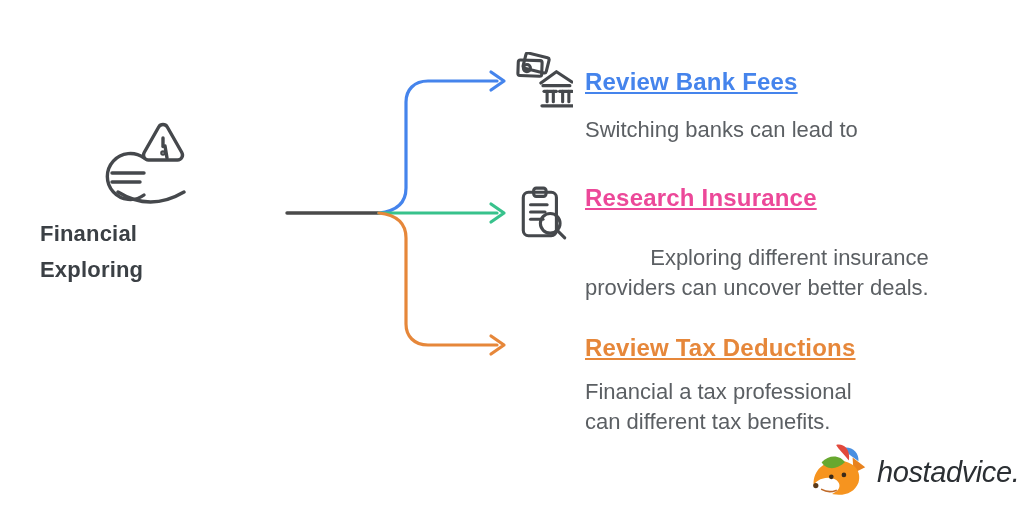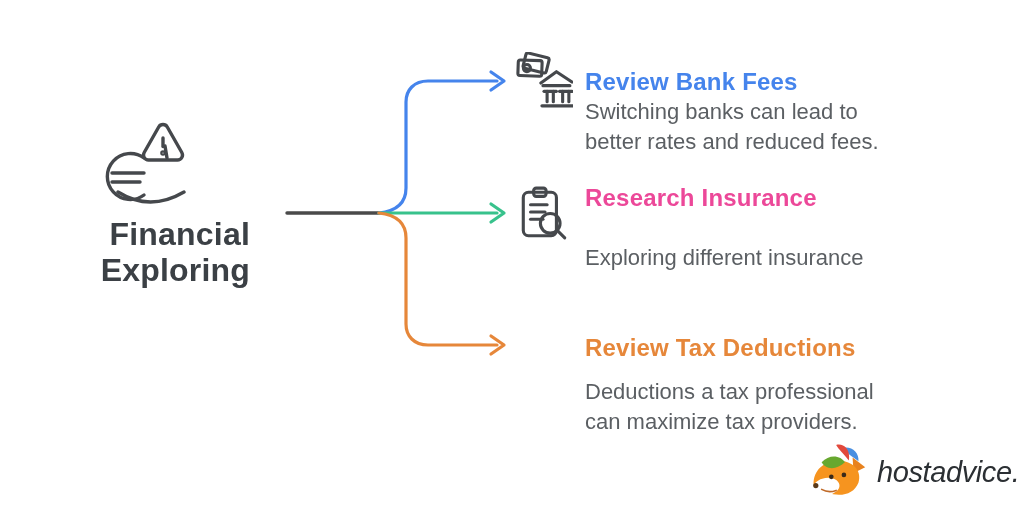--- a/index.html
+++ b/index.html
@@ -4,44 +4,44 @@
 <style>
   html,body{margin:0;padding:0;background:#ffffff;}
   .canvas{
     position:relative;width:1024px;height:518px;background:#ffffff;
     font-family:"Liberation Sans", sans-serif;overflow:hidden;
   }
   .abs{position:absolute;}
   
   .center-icon{left:98px;top:108px;width:104px;height:104px;}
   .center-label{
-    left:40px;top:216px;width:210px;text-align:right;
-    font-size:32px;font-weight:700;line-height:36px;color:#3b4045;letter-spacing:.2px;
+    left:40px;top:216px;width:210px;text-align:left;
+    font-size:22px;font-weight:700;line-height:36px;color:#3b4045;letter-spacing:.2px;
   }
   
   .connectors{left:0;top:0;width:1024px;height:518px;pointer-events:none;}
   .connectors path, .connectors line{fill:none;stroke-linecap:round;stroke-linejoin:round;}
   
   .branch-icon{width:58px;height:58px;}
   .icon-bank{left:515px;top:52px;}
   .icon-clipboard{left:515px;top:185px;}
   .icon-tax{left:518px;top:317px;}
   .branch-icon svg{width:100%;height:100%;}
   .oicon{stroke:#45484c;fill:none;stroke-width:3;stroke-linecap:round;stroke-linejoin:round;}
   
   .branch-title{
-    left:585px;margin:0;font-size:24px;font-weight:700;line-height:26px;letter-spacing:.2px;
+    left:585px;margin:0;font-size:24px;font-weight:700;line-height:26px;letter-spacing:.2px;text-decoration:underline;
   }
   .t1{top:69px;color:#4584ec;}
   .t2{top:185px;color:#ec4899;}
   .t3{top:335px;color:#e6873a;}
   .branch-desc{
     left:585px;margin:0;font-size:22px;font-weight:400;line-height:29.5px;color:#5b5f63;
   }
-  .d1{top:97px;}
+  .d1{top:115px;text-align:center;}
   .d2{top:243px;text-align:right;}
   .d3{top:377px;}
   
   .logo{left:810px;top:442px;height:60px;display:flex;align-items:center;}
   .logo-fox{width:62px;height:58px;flex:0 0 auto;}
   .logo-text{font-size:29px;font-style:italic;color:#2b2f33;margin-left:5px;letter-spacing:-0.4px;}
   .logo-bold{font-weight:400;}
   .logo-reg{font-weight:400;}
 </style>
 </head>
@@ -92,45 +92,45 @@
         <line x1="43" y1="38" x2="55" y2="38"></line>
         <line x1="46" y1="38" x2="46" y2="48"></line>
         <line x1="52" y1="38" x2="52" y2="48"></line>
         <line x1="26" y1="52" x2="56" y2="52"></line>
       </g>
     </svg>
   </div>
   <h2 class="abs branch-title t1">Review Bank Fees</h2>
   <p class="abs branch-desc d1">
     <span>Switching banks can lead to</span><br>
-    <span>better rates and reduced fees.</span>
   </p>
 
   <div class="abs branch-icon icon-clipboard">
     <svg viewBox="0 0 56 56" aria-hidden="true">
       <g class="oicon">
         <rect x="8" y="7" width="32" height="42" rx="5"></rect>
         <rect x="18" y="3" width="12" height="8" rx="2.5"></rect>
         <line x1="15" y1="19" x2="31" y2="19"></line>
         <line x1="15" y1="26" x2="29" y2="26"></line>
         <line x1="15" y1="33" x2="27" y2="33"></line>
         <circle cx="34" cy="37" r="9.5"></circle>
         <line x1="41" y1="44" x2="48" y2="51"></line>
       </g>
     </svg>
   </div>
   <h2 class="abs branch-title t2">Research Insurance</h2>
   <p class="abs branch-desc d2">
     <span>Exploring different insurance</span><br>
+    <span>providers can uncover better deals.</span>
   </p>
 
   <h2 class="abs branch-title t3">Review Tax Deductions</h2>
   <p class="abs branch-desc d3">
-    <span>Deductions a tax professional</span><br>
-    <span>can maximize tax providers.</span>
+    <span>Financial a tax professional</span><br>
+    <span>can different tax benefits.</span>
   </p>
 
   <div class="abs logo">
     <svg class="logo-fox" viewBox="0 0 64 58" aria-hidden="true">
       <path d="M34 4 C43 2 51 9 50 18 C44 13 38 10 34 4 Z" fill="#4a8fe0"></path>
       <path d="M27 1 C36 -1 42 7 40 17 C34 9 30 6 27 1 Z" fill="#e2493c"></path>
       <path d="M44 14 L57 24 L45 30 Z" fill="#e8821e"></path>
       <path d="M4 44 C2 30 12 18 28 17 C44 17 54 27 50 40 C46 50 36 54 24 52 C14 50 6 50 4 44 Z" fill="#f6941f"></path>
       <path d="M12 19 C20 10 32 12 36 19 C28 27 16 27 12 19 Z" fill="#67a82f"></path>
       <ellipse cx="17" cy="44" rx="13.5" ry="9" fill="#ffffff" transform="rotate(-8 17 44)"></ellipse>

